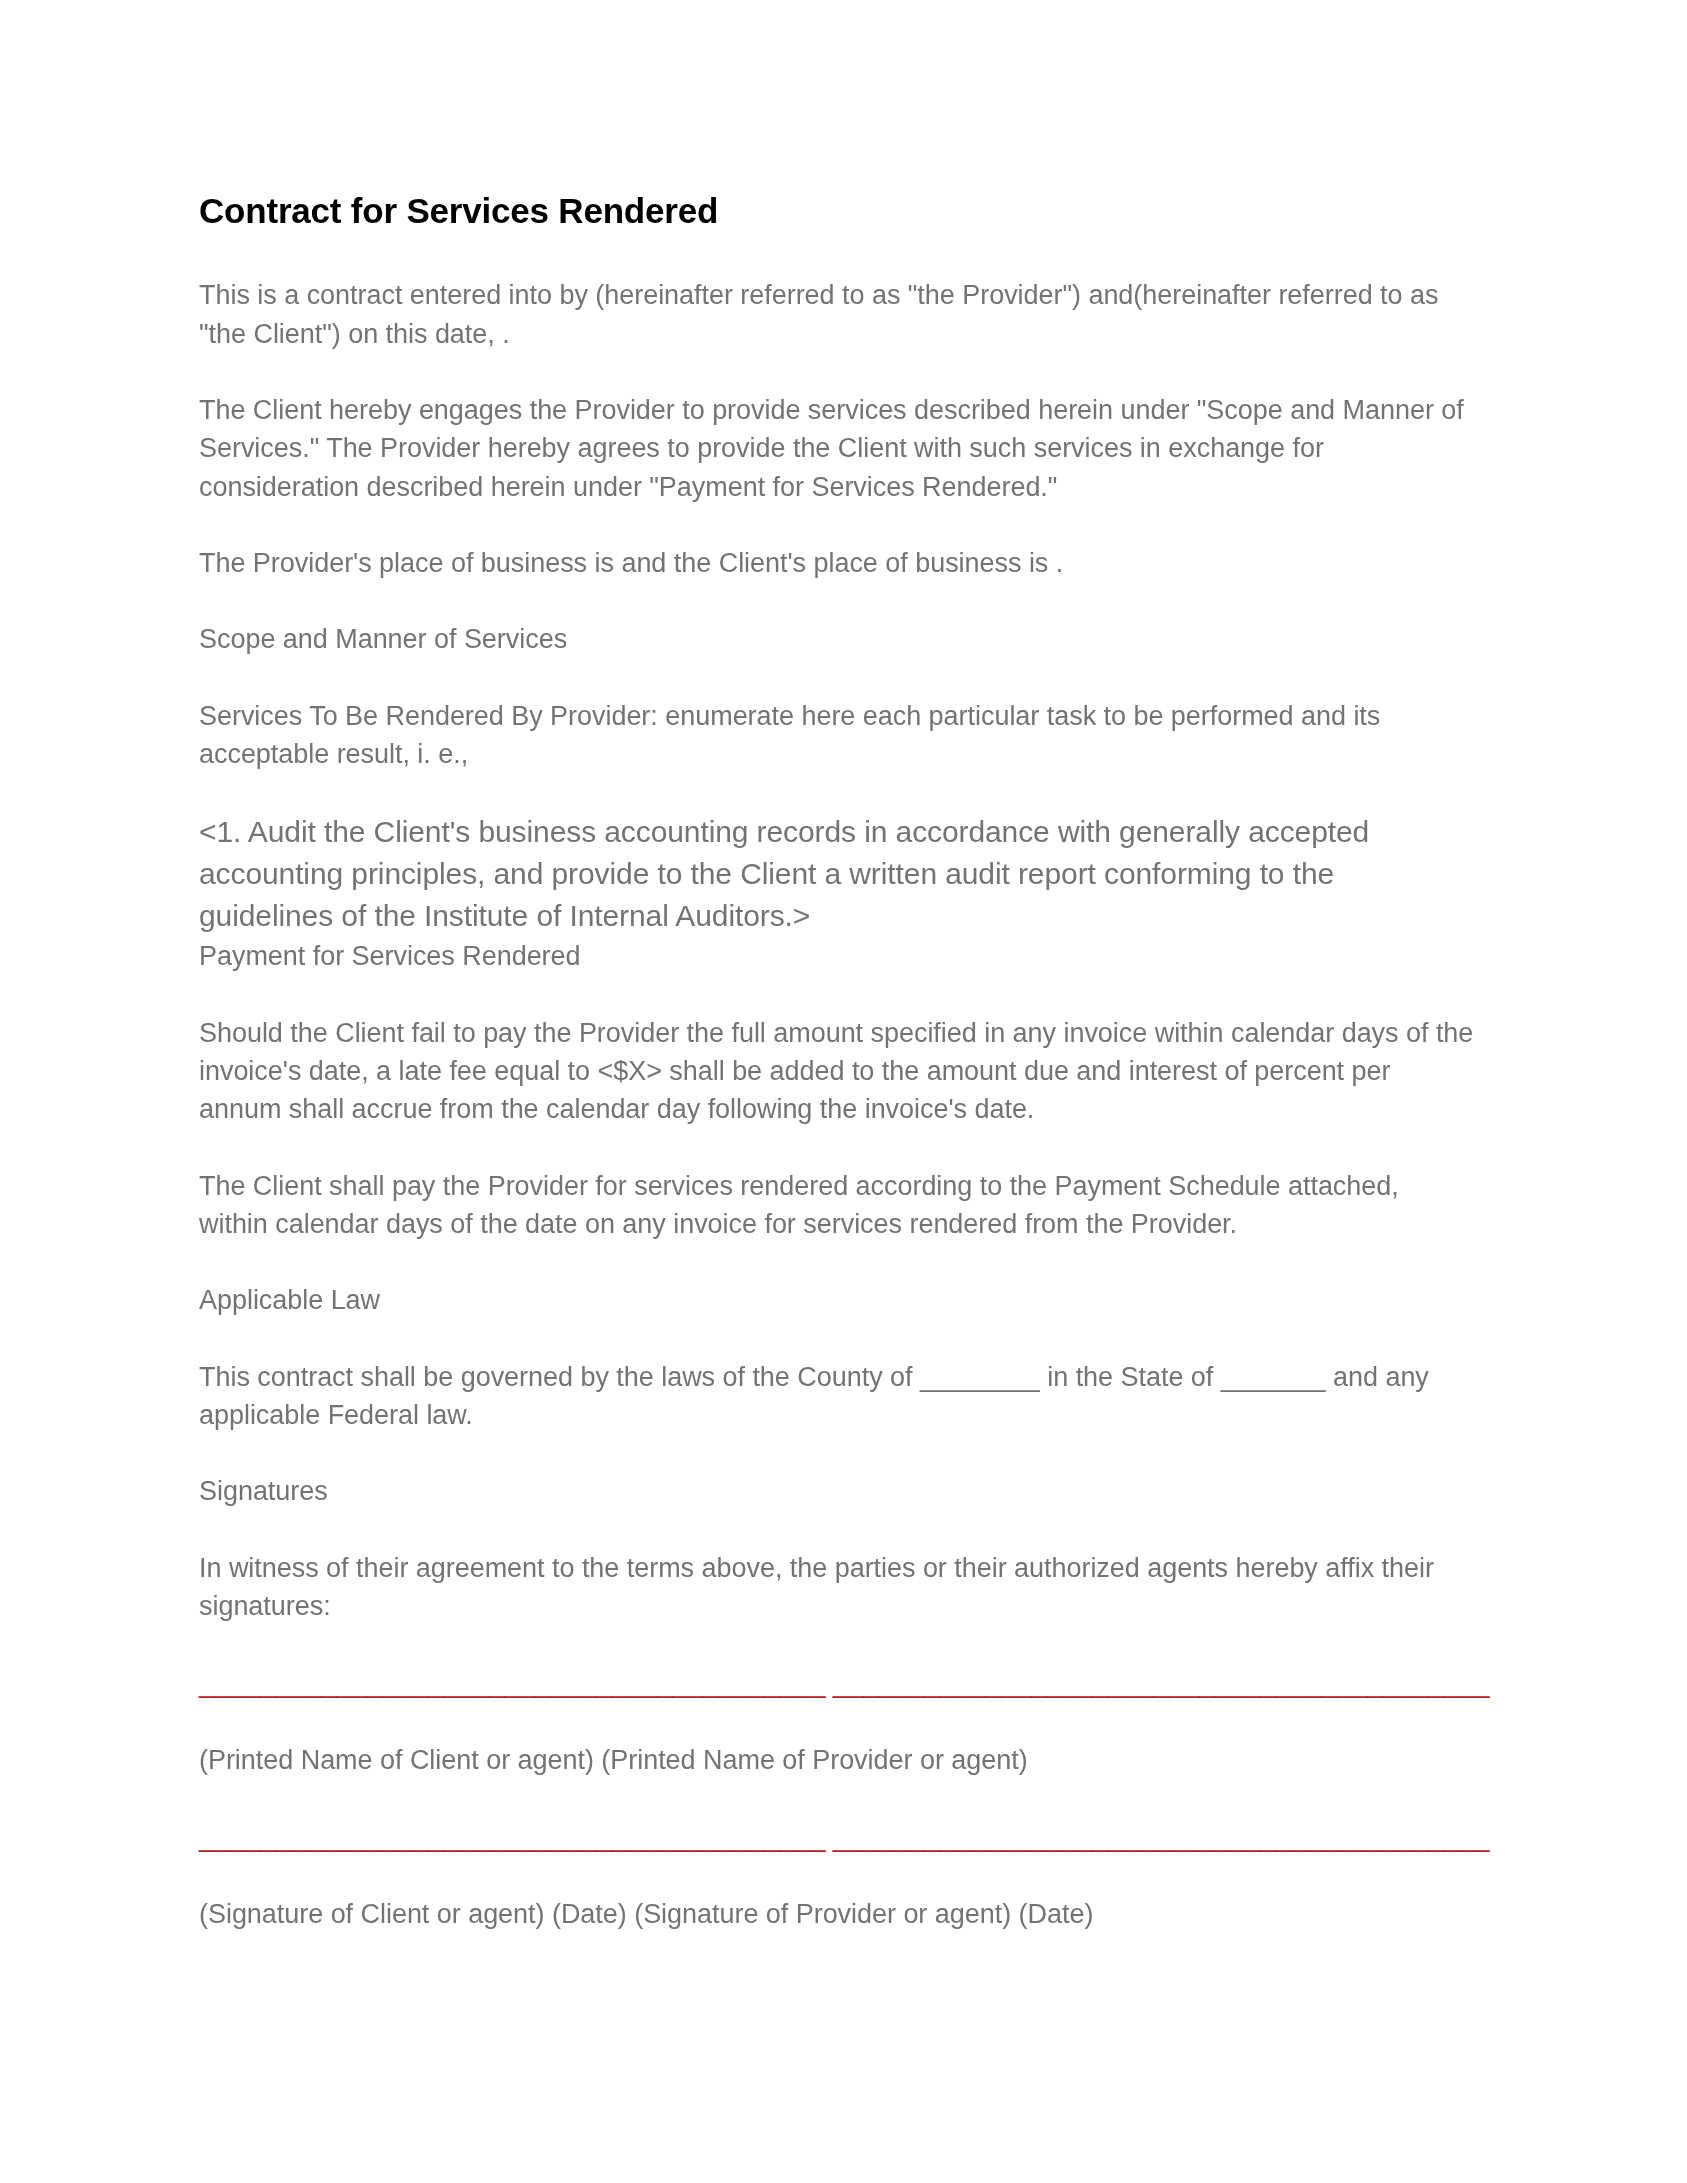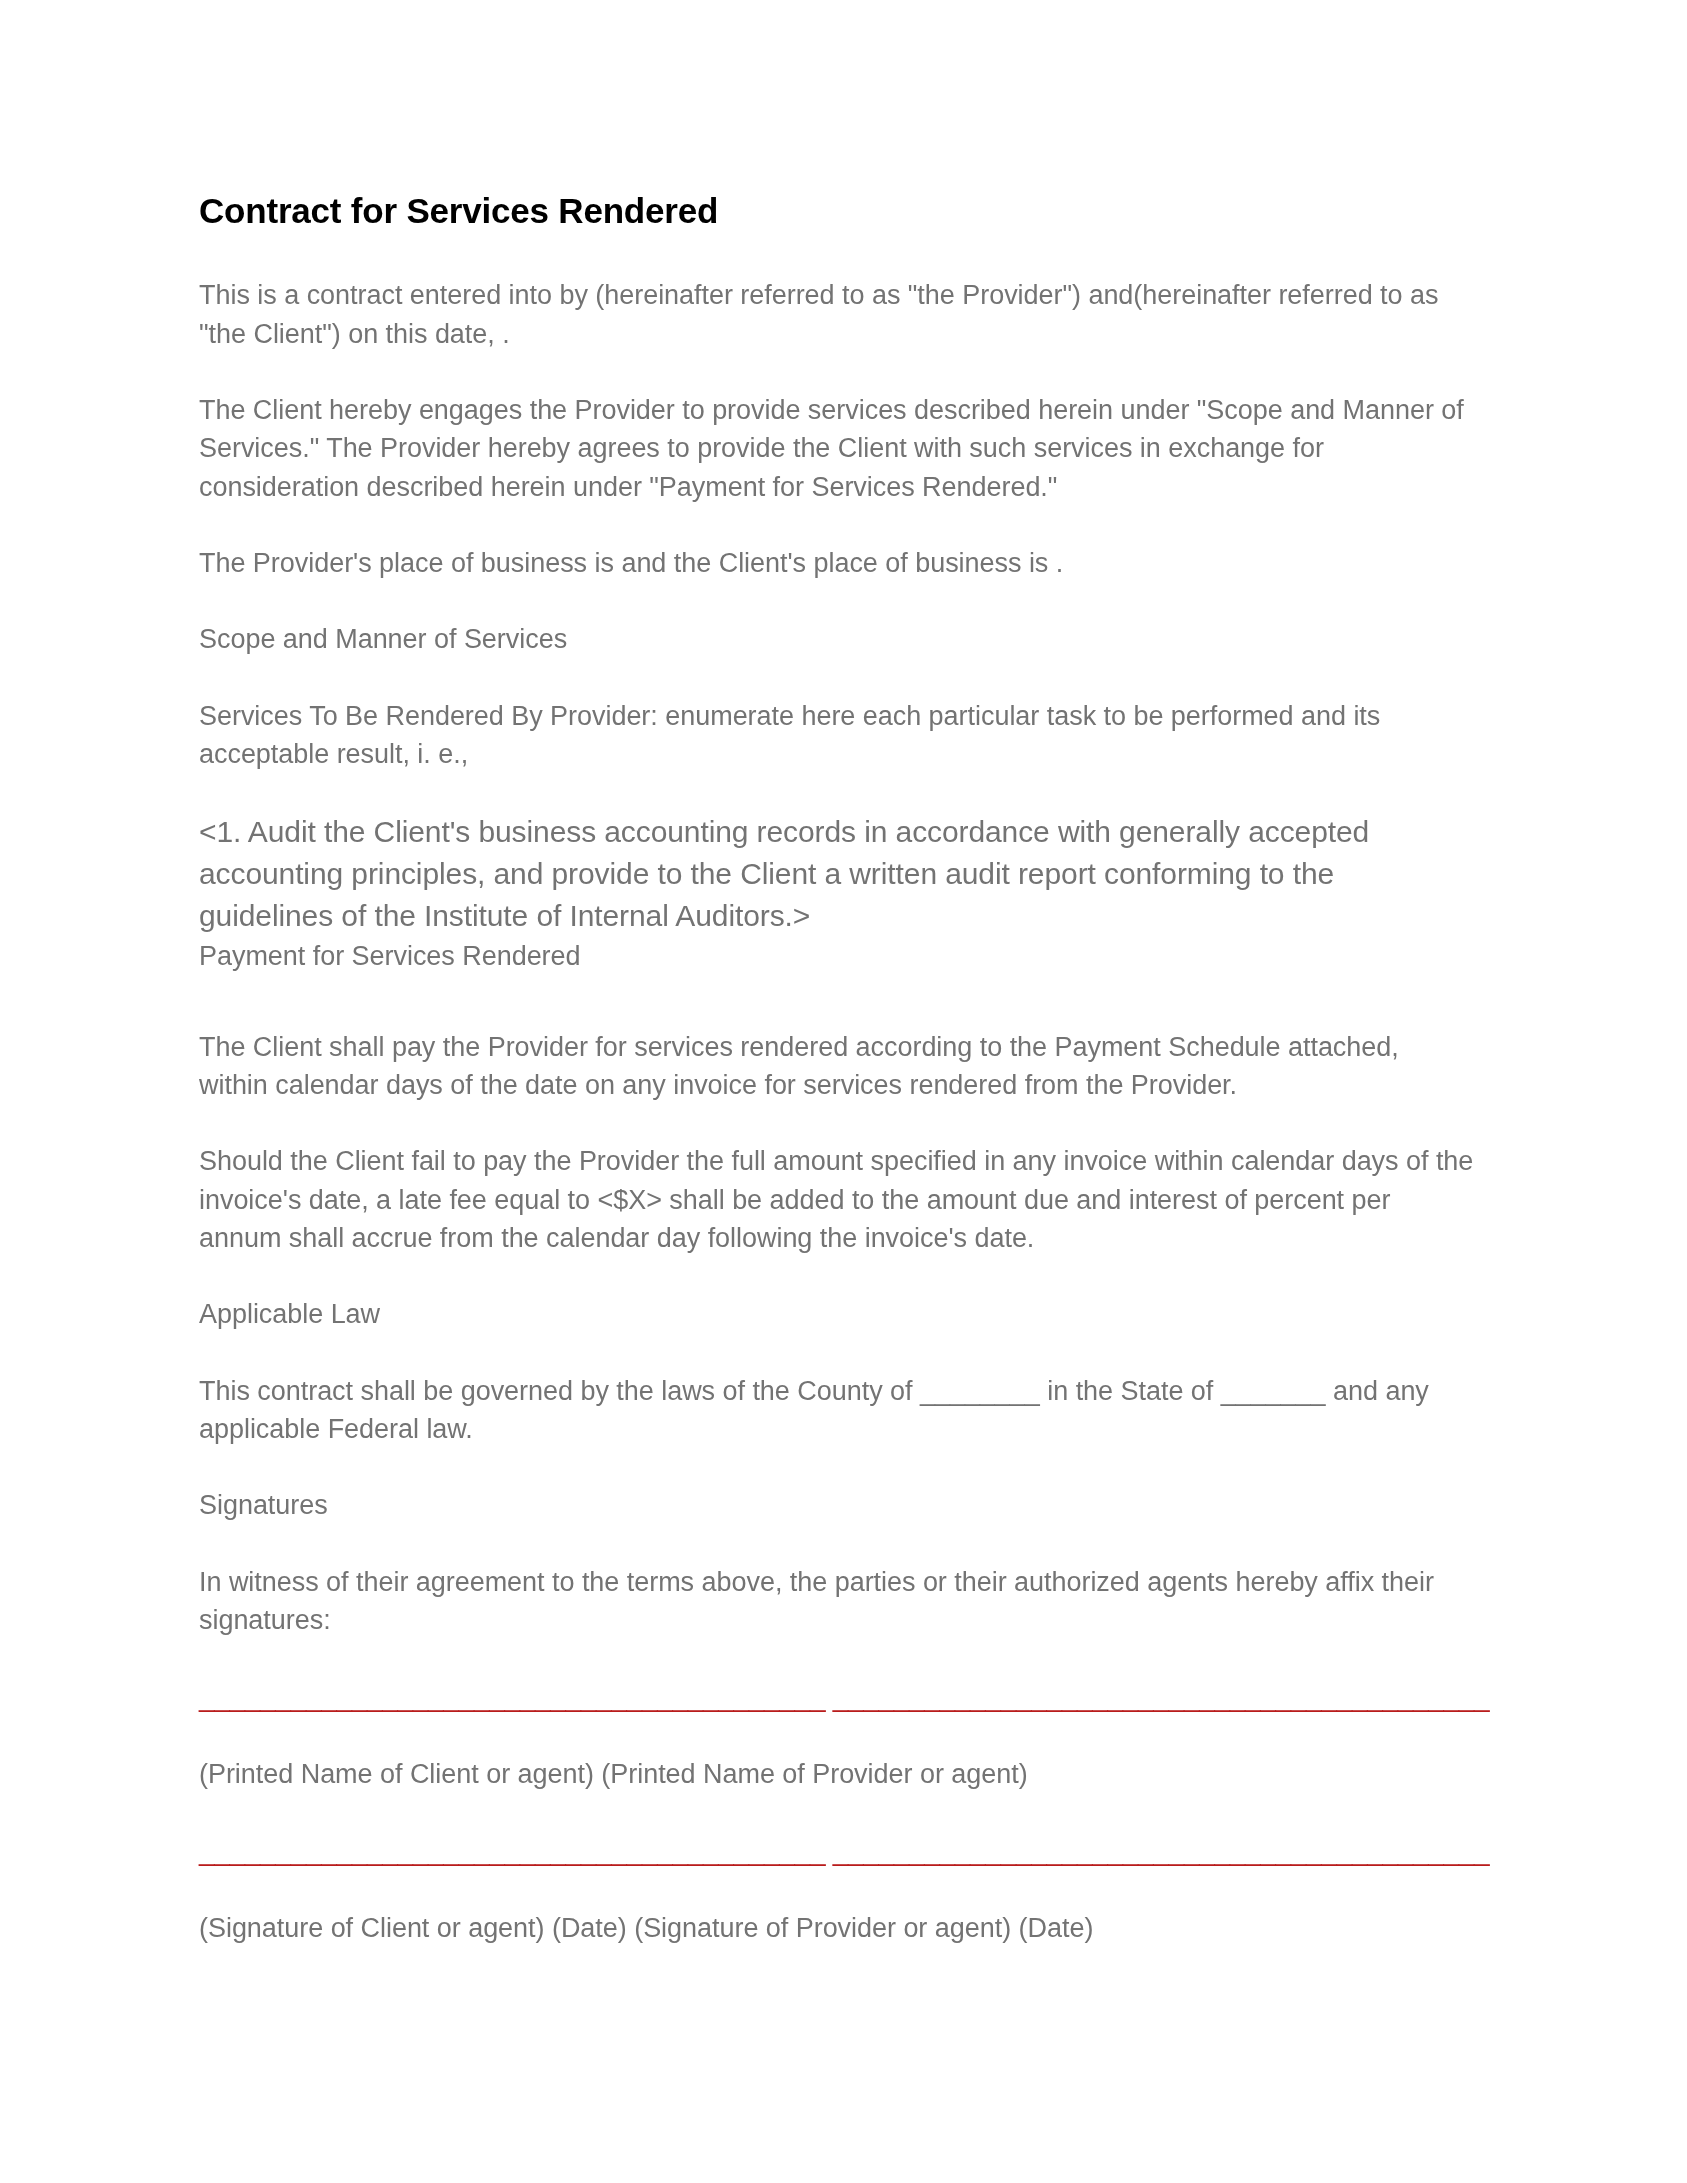--- a/index.html
+++ b/index.html
@@ -47,21 +47,21 @@
     margin-bottom: 38px;
   }
   .para.big {
     font-size: 30px;
     line-height: 1.40;
     margin-bottom: 0;
     letter-spacing: -0.1px;
   }
   .para.tight-follow {
     margin-top: 0;
-    margin-bottom: 52px;
+    margin-bottom: 38px;
   }
   .sigline {
     font-size: 28px;
     line-height: 1.42;
     margin: 0 0 38px 0;
     color: #b91c1c;
     white-space: pre;
     letter-spacing: -0.3px;
   }
   .blank {
@@ -83,23 +83,23 @@
     <p class="para">The Provider's place of business is and the Client's place of business is .</p>
 
     <p class="para heading-line">Scope and Manner of Services</p>
 
     <p class="para">Services To Be Rendered By Provider: enumerate here each particular task to be performed and its acceptable result, i. e.,</p>
 
     <p class="para big">&lt;1. Audit the Client's business accounting records in accordance with generally accepted accounting principles, and provide to the Client a written audit report conforming to the guidelines of the Institute of Internal Auditors.&gt;</p>
 
     <p class="para tight-follow">Payment for Services Rendered</p>
 
+    <p class="para">Should the Client fail to pay the Provider the full amount specified in any invoice within calendar days of the invoice's date, a late fee equal to &lt;$X&gt; shall be added to the amount due and interest of percent per annum shall accrue from the calendar day following the invoice's date.</p>
+
     <p class="para">The Client shall pay the Provider for services rendered according to the Payment Schedule attached, within calendar days of the date on any invoice for services rendered from the Provider.</p>
-
-    <p class="para">Should the Client fail to pay the Provider the full amount specified in any invoice within calendar days of the invoice's date, a late fee equal to &lt;$X&gt; shall be added to the amount due and interest of percent per annum shall accrue from the calendar day following the invoice's date.</p>
 
     <p class="para heading-line">Applicable Law</p>
 
     <p class="para"><span>This contract shall be governed by the laws of the County of </span><span class="blank">________</span><span> in the State of </span><span class="blank">_______</span><span> and any applicable Federal law.</span></p>
 
     <p class="para heading-line">Signatures</p>
 
     <p class="para">In witness of their agreement to the terms above, the parties or their authorized agents hereby affix their signatures:</p>
 
     <p class="sigline">_________________________________________ ___________________________________________</p>

